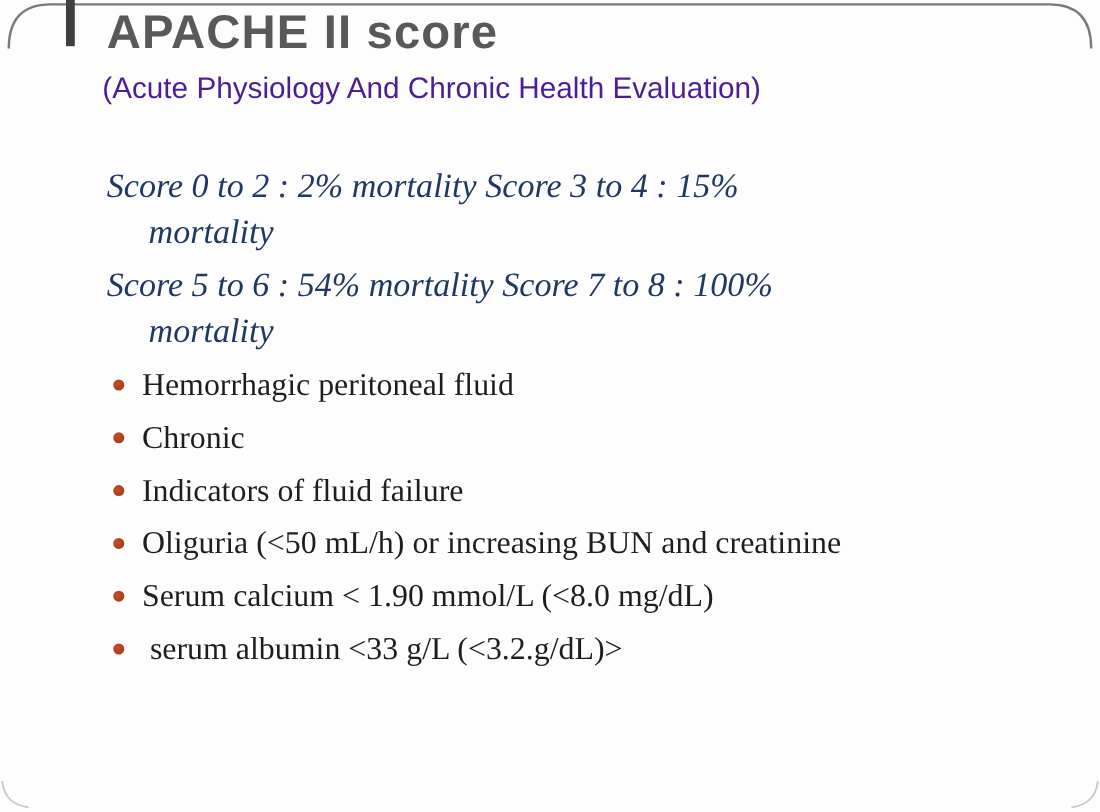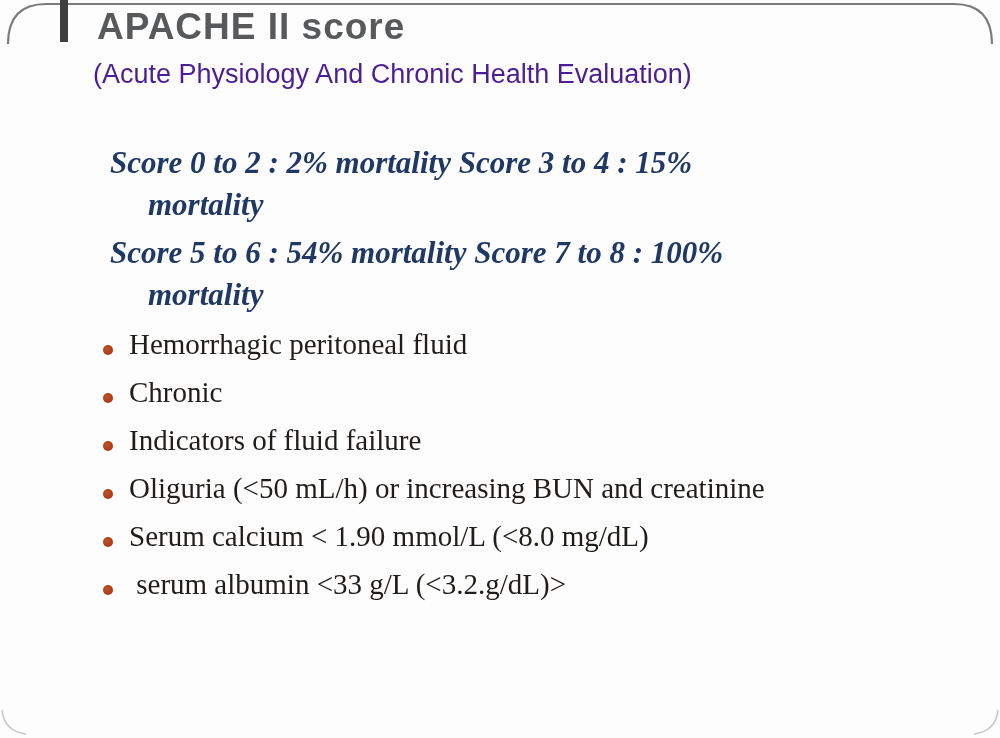--- a/index.html
+++ b/index.html
@@ -32,55 +32,55 @@
   .content {
     position: absolute;
     left: 97px;
     top: 6px;
     width: 880px;
   }
   .title {
     margin: 0;
     font-family: "Liberation Sans", sans-serif;
     font-weight: 700;
-    font-size: 37px;
+    font-size: 43px;
     line-height: 1.15;
     letter-spacing: 1px;
     color: #58595b;
   }
   .subtitle {
     margin: 10px 0 0 -4px;
     font-family: "Liberation Sans", sans-serif;
     font-weight: 400;
     font-size: 27px;
     color: #4c1d95;
   }
   .mortality-block {
     margin-top: 52px;
   }
   .mortality {
-    margin: 0 0 6px 13px;
+    margin: 0 0 6px 0;
     color: #1f3864;
-    font-weight: 700;
+    font-weight: 400;
     font-style: italic;
     font-size: 31px;
     line-height: 42px;
   }
   .mortality .wrap-line {
     display: block;
     margin-left: 38px;
   }
   .bullet-list {
     list-style: none;
     margin: 12px 0 0 0;
     padding: 0;
   }
   .bullet-list li {
     display: flex;
-    align-items: center;
+    align-items: flex-start;
     margin-bottom: 15px;
     padding-left: 6px;
     color: #211d1a;
     font-size: 29px;
     line-height: 33px;
   }
   .dot {
     flex: 0 0 auto;
     width: 10px;
     height: 10px;

